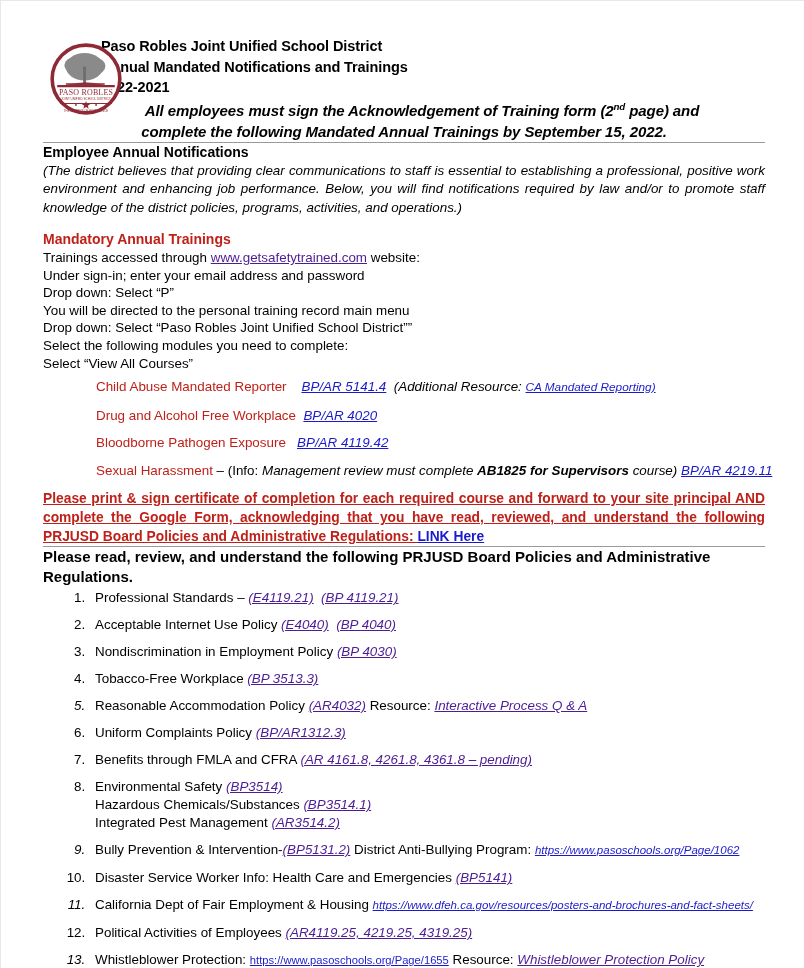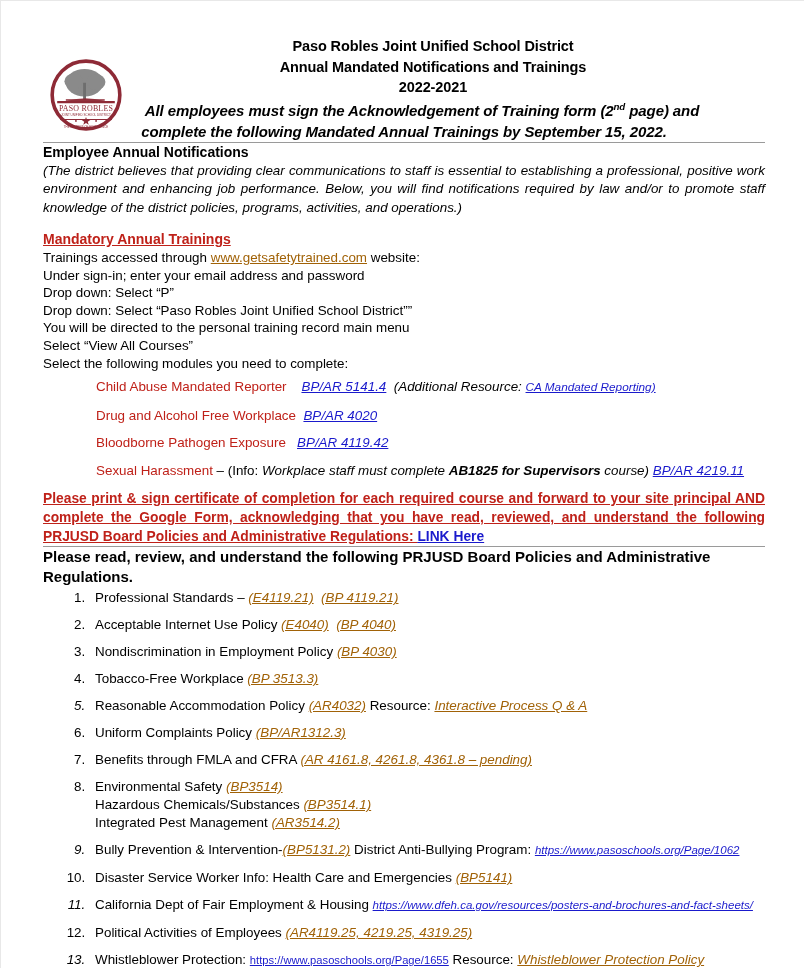--- a/index.html
+++ b/index.html
@@ -28,26 +28,26 @@
   }
 
   
   .header-block {
     position: relative;
     min-height: 96px;
   }
   .logo {
     position: absolute;
     left: 7px;
-    top: 24px;
+    top: 8px;
     width: 72px;
     height: 72px;
   }
   .title-lines {
-    text-align: center;
+    text-align: left;
     padding-left: 58px;
     padding-top: 1px;
   }
   .title-line {
     font-weight: bold;
     font-size: 14.5px;
     color: #000;
     line-height: 20.5px;
     letter-spacing: -0.1px;
   }
@@ -87,35 +87,34 @@
     font-size: 13.4px;
     line-height: 18.5px;
     text-align: justify;
     color: #000;
     margin-top: 1px;
   }
   .mandatory-head {
     color: #BF2119;
     font-weight: bold;
     font-size: 14px;
-    text-decoration: underline;
     margin-top: 13px;
     line-height: 18px;
     display: inline-block;
   }
   .steps {
     margin-top: 1px;
     font-size: 13.4px;
     line-height: 17.6px;
     color: #000;
   }
   .steps .step { white-space: nowrap; }
 
   a, .lnk {
-    color: #a16207;
+    color: #4c1d95;
     font-style: italic;
   }
   .lnk-plain { font-style: normal; }
 
   
   .modules {
     margin-top: 6px;
     padding-left: 53px;
     font-size: 13.4px;
     line-height: 17px;
@@ -227,41 +226,41 @@
     <div class="italic-para">(The district believes that providing clear communications to staff is essential to establishing a professional, positive work environment and enhancing job performance.  Below, you will find notifications required by law and/or to promote staff knowledge of the district policies, programs, activities, and operations.)</div>
 
     <div>
       <span class="mandatory-head">Mandatory Annual Trainings</span>
     </div>
 
     <div class="steps">
       <div class="step"><span>Trainings accessed through </span><a href="#" class="lnk lnk-plain">www.getsafetytrained.com</a><span> website:</span></div>
       <div class="step">Under sign-in; enter your email address and password</div>
       <div class="step">Drop down:  Select “P”</div>
+      <div class="step">You will be directed to the personal training record main menu</div>
       <div class="step">Drop down: Select “Paso Robles Joint Unified School District””</div>
-      <div class="step">You will be directed to the personal training record main menu</div>
+      <div class="step">Select the following modules you need to complete:</div>
       <div class="step">Select “View All Courses”</div>
-      <div class="step">Select the following modules you need to complete:</div>
     </div>
 
     <div class="modules">
       <div class="module-row">
         <span class="mod-name">Child Abuse Mandated Reporter</span>&nbsp;&nbsp;&nbsp;&nbsp;<a href="#" class="mod-ref">BP/AR 5141.4</a>&nbsp;&nbsp;<span class="note-i">(Additional Resource: </span><a href="#" class="mod-ref" style="font-size:11.8px">CA Mandated Reporting)</a>
       </div>
 
       <div class="module-row">
         <span class="mod-name">Drug and Alcohol Free Workplace</span>&nbsp;&nbsp;<a href="#" class="mod-ref">BP/AR 4020</a>
       </div>
 
       <div class="module-row">
         <span class="mod-name">Bloodborne Pathogen Exposure</span>&nbsp;&nbsp;&nbsp;<a href="#" class="mod-ref">BP/AR 4119.42</a>
       </div>
 
       <div class="module-row">
-        <span class="mod-name">Sexual Harassment</span><span> – (Info: </span><span class="note-i">Workplace staff must complete </span><span class="note-b">AB1825 for Supervisors</span><span class="note-i"> course)</span>&nbsp;<a href="#" class="mod-ref">BP/AR 4219.11</a>
+        <span class="mod-name">Sexual Harassment</span><span> – (Info: </span><span class="note-i">Management review must complete </span><span class="note-b">AB1825 for Supervisors</span><span class="note-i"> course)</span>&nbsp;<a href="#" class="mod-ref">BP/AR 4219.11</a>
       </div>
     </div>
 
     <div class="red-block"><span>Please print &amp; sign certificate of completion for each required course and forward to your site principal AND complete the Google Form, acknowledging that you have read, reviewed, and understand the following PRJUSD Board Policies and Administrative Regulations: </span><a href="#" class="linkhere">LINK Here</a></div>
 
     <hr class="rule rule-2">
 
     <div class="policy-head">Please read, review, and understand the following PRJUSD Board Policies and Administrative Regulations.</div>
 
     <ol class="policies">

